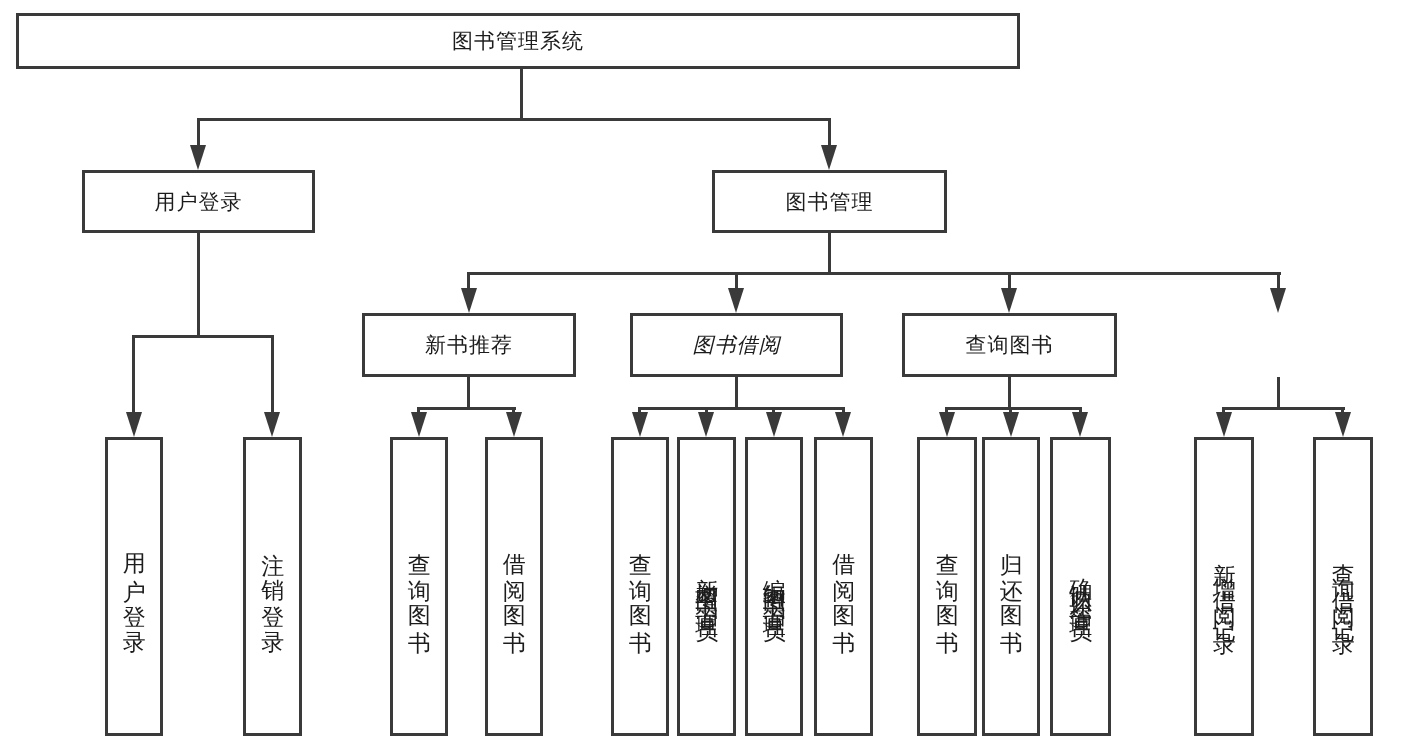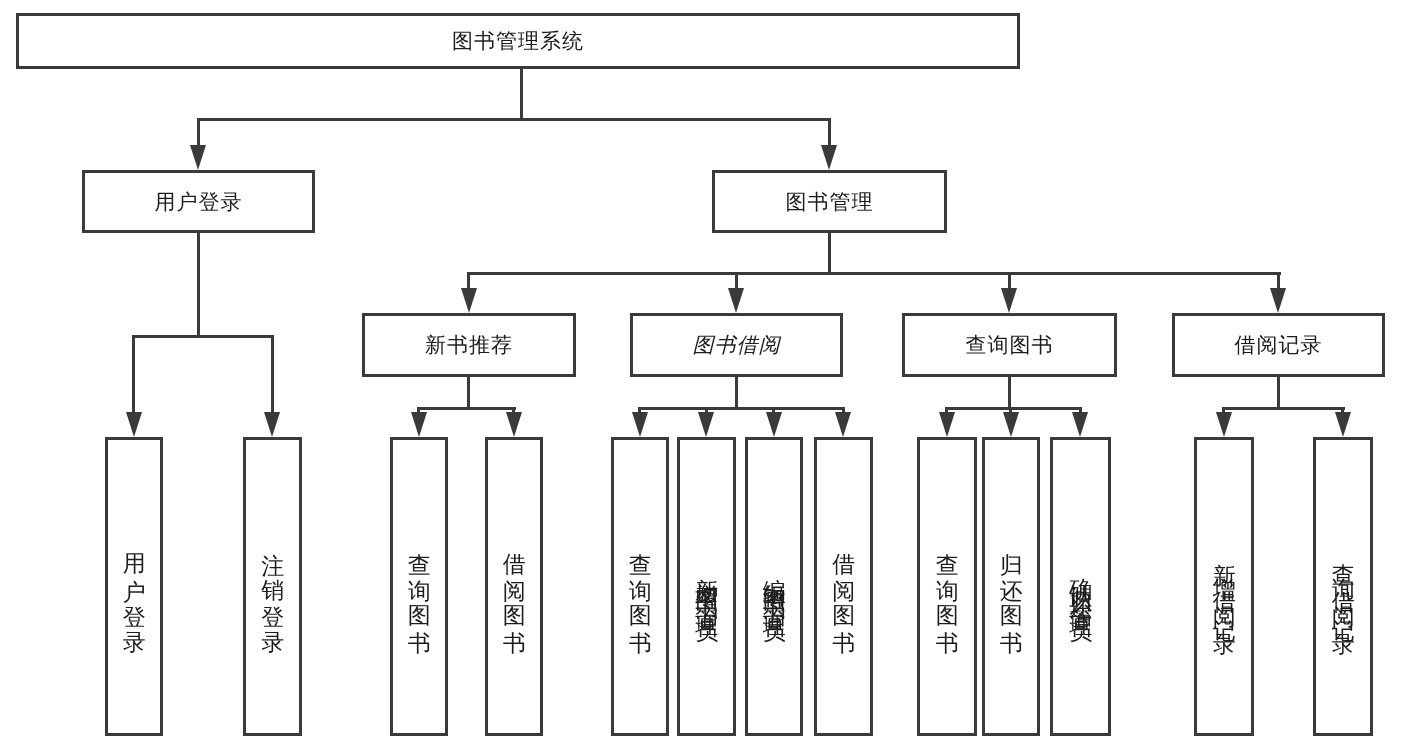--- a/index.html
+++ b/index.html
@@ -78,23 +78,20 @@
 
   <div class="hbox" style="left:362px; top:313px; width:214px; height:64px;">
     <span class="lbl">新书推荐</span>
   </div>
   <div class="hbox" style="left:630px; top:313px; width:213px; height:64px;font-style:italic;">
     <span class="lbl">图书借阅</span>
   </div>
   <div class="hbox" style="left:902px; top:313px; width:215px; height:64px;">
     <span class="lbl">查询图书</span>
   </div>
-  <div class="hbox" style="left:1172px; top:313px; width:213px; height:64px;">
-    <span class="lbl">借阅记录</span>
-  </div>
 
   <div class="vline" style="left:467px; top:377px; width:3px; height:30px;"></div>
   <div class="hline" style="left:417px; top:407px; width:99px; height:3px;"></div>
   <div class="vline" style="left:417px; top:407px; width:3px; height:8px;"></div>
   <div class="arrow" style="left:411px; top:412px;"></div>
   <div class="vline" style="left:512px; top:407px; width:3px; height:8px;"></div>
   <div class="arrow" style="left:506px; top:412px;"></div>
 
   <div class="vline" style="left:735px; top:377px; width:3px; height:30px;"></div>
   <div class="hline" style="left:638px; top:407px; width:207px; height:3px;"></div>

